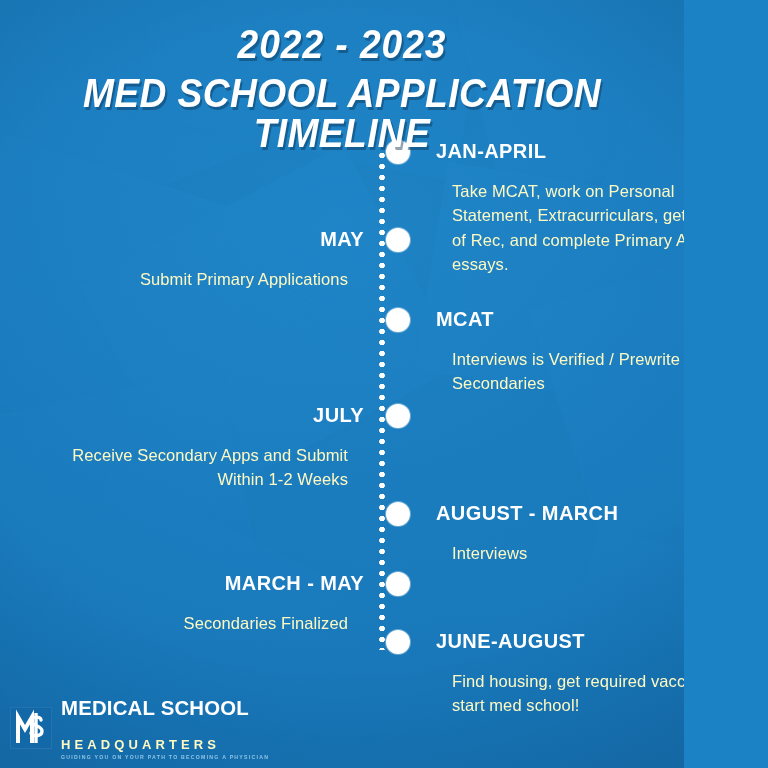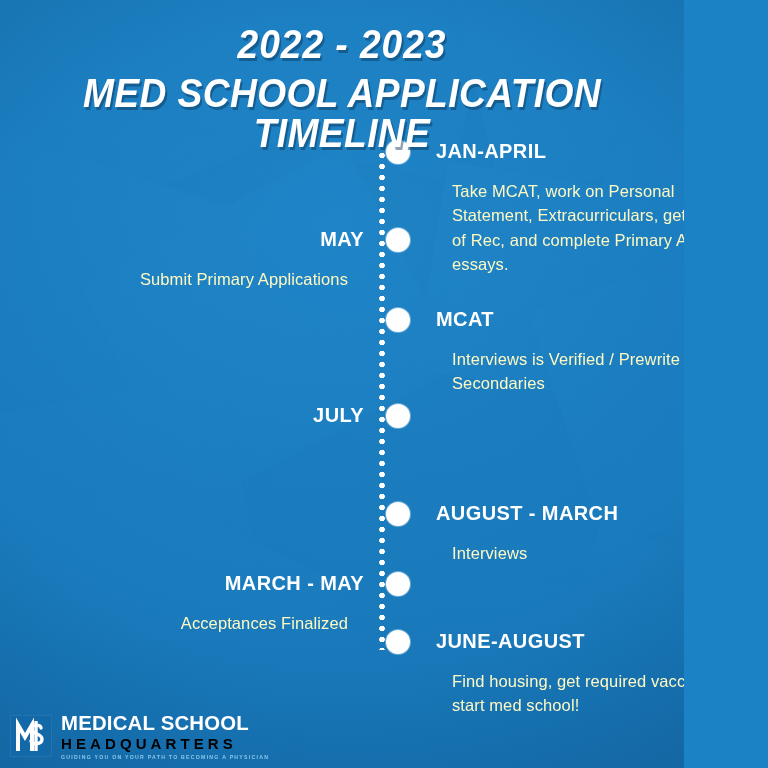--- a/index.html
+++ b/index.html
@@ -91,22 +91,22 @@
     margin-right:9px;flex:0 0 auto;
     box-shadow:inset 0 0 0 1px rgba(255,255,255,.08);
   }
   .logo-mark svg{position:absolute;left:0;top:0;}
   .logo-words{display:flex;flex-direction:column;justify-content:center;}
   .logo-l1{
     color:#ffffff;font-size:21px;font-weight:bold;line-height:1;
     letter-spacing:.2px;transform:scaleX(.97);transform-origin:left center;
   }
   .logo-l2{
-    color:#000000;font-size:15px;font-weight:bold;line-height:1;
-    letter-spacing:4.1px;margin-top:3px;
+    color:#fef9c3;font-size:13px;font-weight:bold;line-height:1;
+    letter-spacing:4.1px;margin-top:20px;
   }
   .logo-l3{
     color:#8fc6e8;font-size:5.2px;font-weight:bold;line-height:1;
     letter-spacing:1.25px;margin-top:4px;
   }
 </style>
 </head>
 <body>
 
 <div id="poster">
@@ -171,36 +171,37 @@
       <div class="entry right" style="top:308px;">
         <p class="month">MCAT</p>
         <p class="desc">Interviews is Verified / Prewrite Secondaries</p>
       </div>
     </div>
 
     <div class="row">
       <div class="dot" style="top:416px;"></div>
       <div class="entry left" style="top:404px;">
         <p class="month">JULY</p>
+        <p class="desc">Receive Secondary Apps and Submit Within 1-2 Weeks</p>
       </div>
     </div>
 
     <div class="row">
       <div class="dot" style="top:514px;"></div>
       <div class="entry right" style="top:502px;">
         <p class="month">AUGUST - MARCH</p>
         <p class="desc">Interviews</p>
       </div>
     </div>
 
     <div class="row">
       <div class="dot" style="top:584px;"></div>
       <div class="entry left" style="top:572px;text-align:right;">
         <p class="month">MARCH - MAY</p>
-        <p class="desc">Acceptances Finalized</p>
+        <p class="desc">Secondaries Finalized</p>
       </div>
     </div>
 
     <div class="row">
       <div class="dot" style="top:642px;"></div>
       <div class="entry right" style="top:630px;">
         <p class="month">JUNE-AUGUST</p>
         <p class="desc">Find housing, get required vaccines, start med school!</p>
       </div>
     </div>

